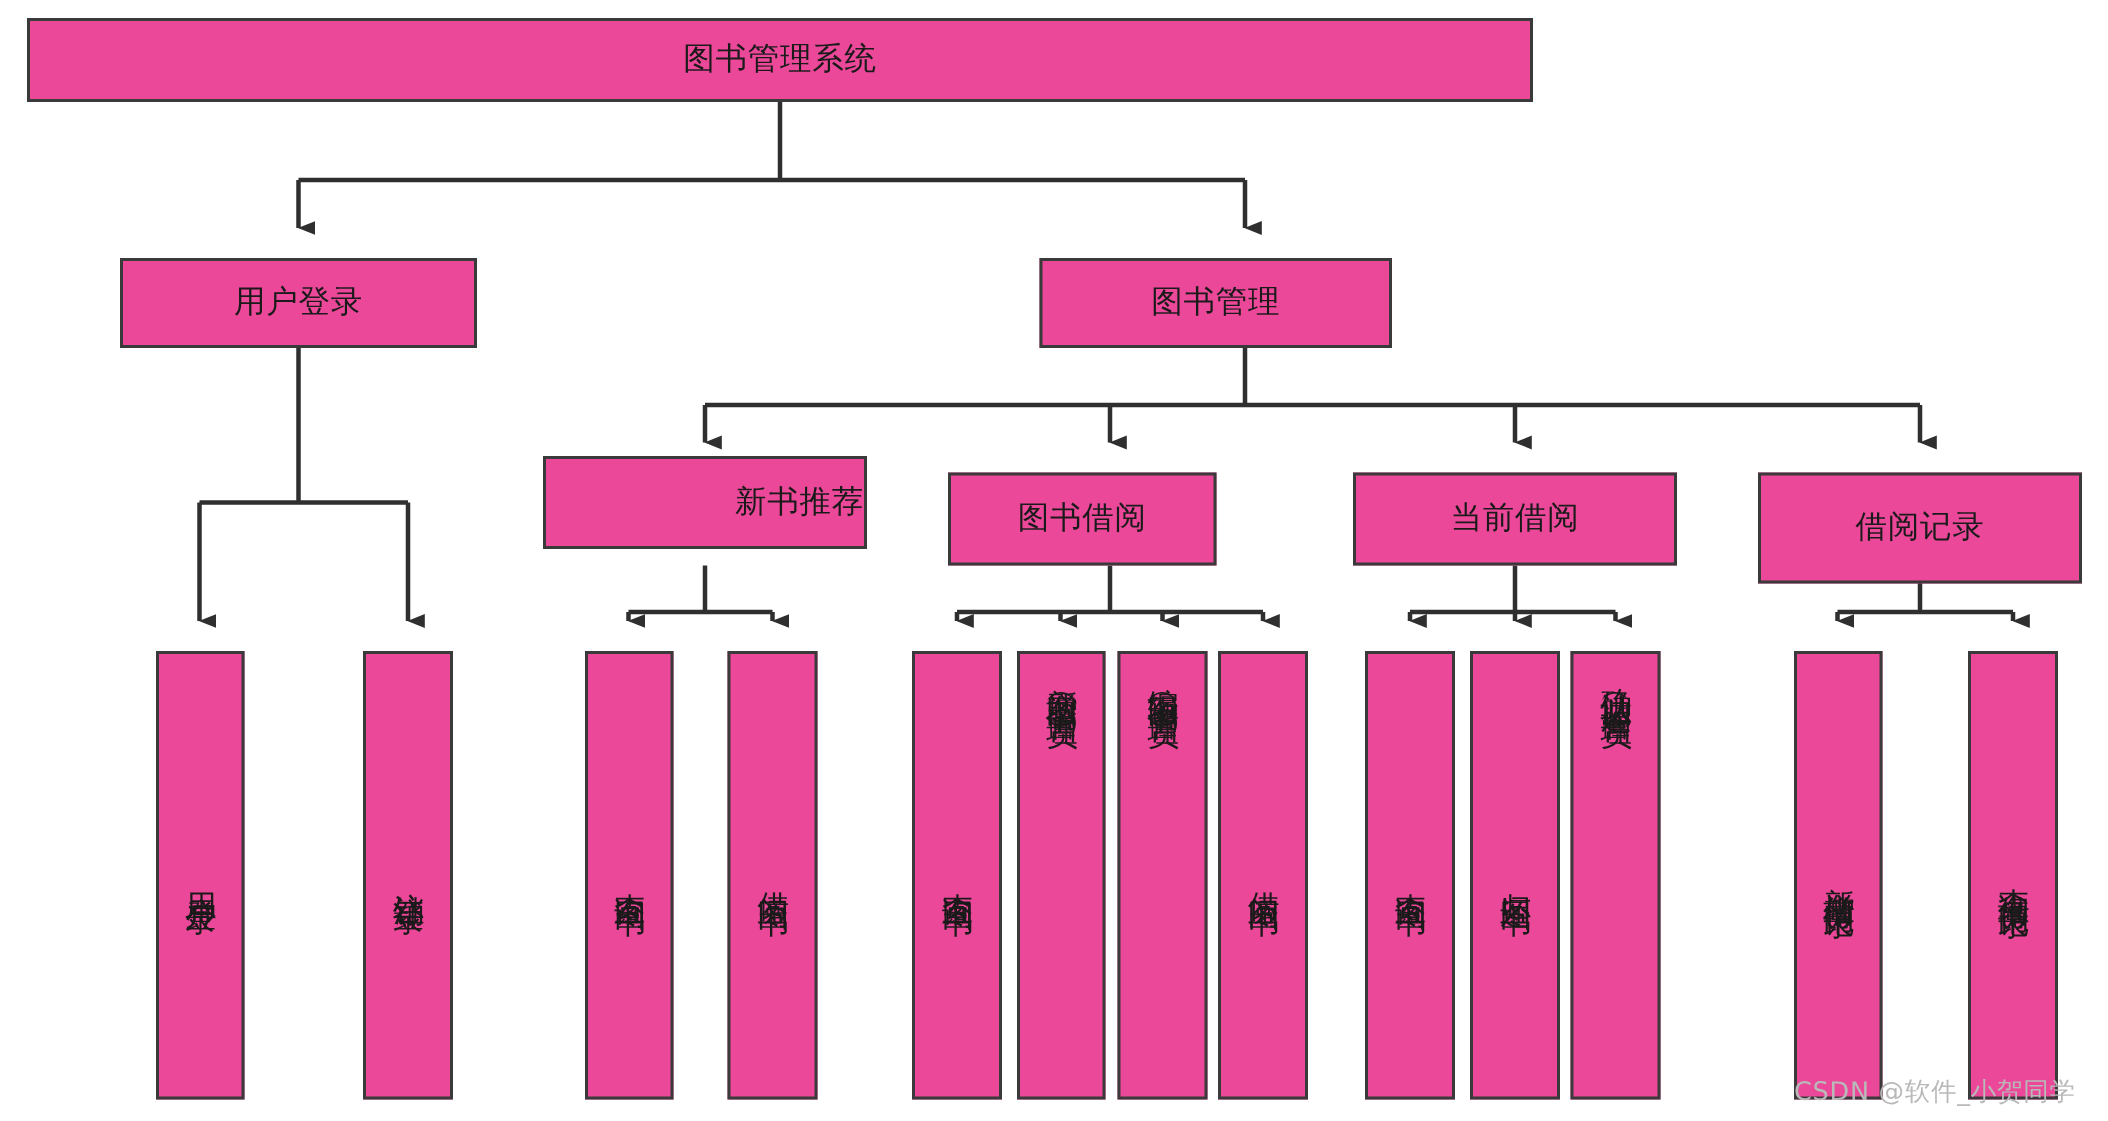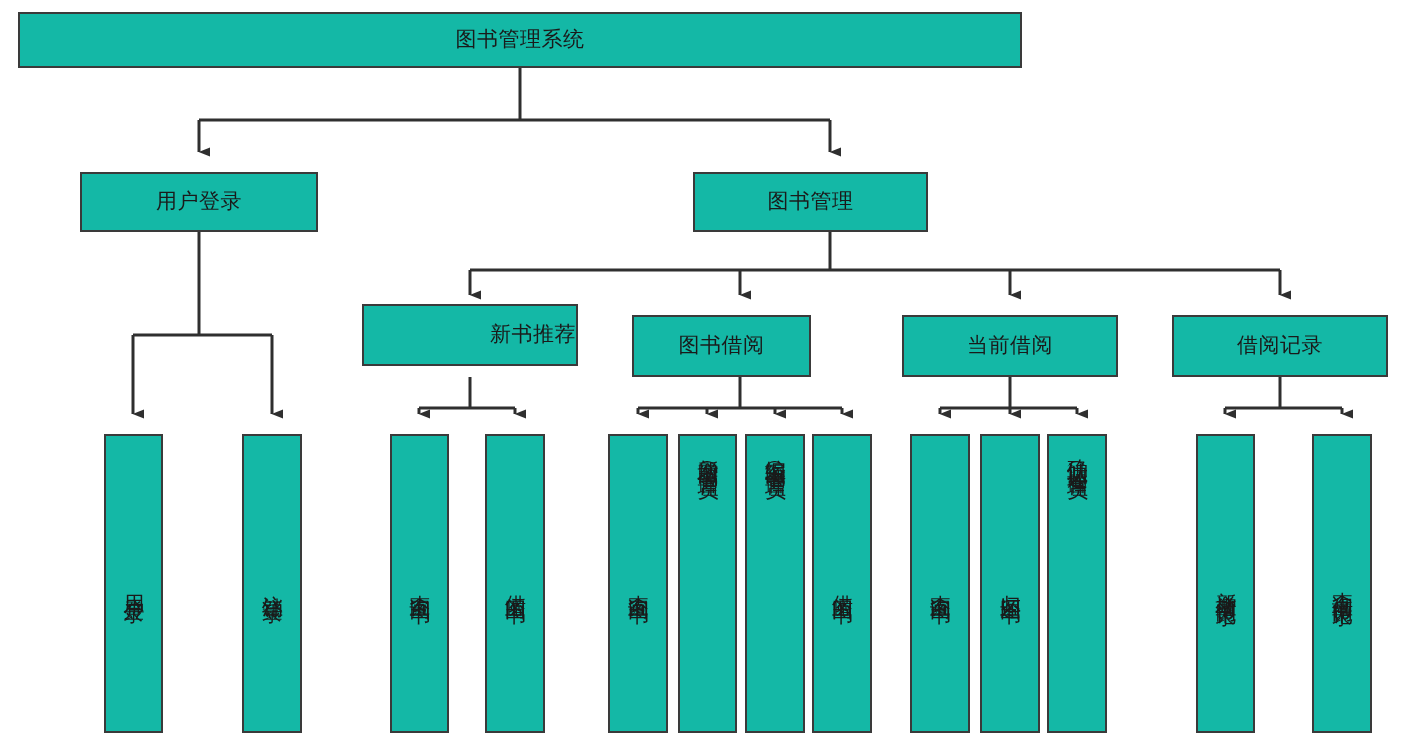--- a/index.html
+++ b/index.html
@@ -22,21 +22,21 @@
     position: absolute;
     left: 0;
     top: 0;
     width: 1405px;
     height: 747px;
   }
   .node {
     position: absolute;
     box-sizing: border-box;
     border: 2px solid #3a3a3a;
-    background: #14b8a6;
+    background: #ec4899;
     display: flex;
     align-items: center;
     justify-content: center;
     color: #1a1a1a;
   }
   .node-label {
     display: block;
     text-align: center;
     line-height: 1.12;
     white-space: pre;
@@ -143,21 +143,21 @@
   </div>
 
   <div class="node horizontal" style="left:632px; top:315px; width:179px; height:62px;">
     <span class="node-label">图书借阅</span>
   </div>
 
   <div class="node horizontal" style="left:902px; top:315px; width:216px; height:62px;">
     <span class="node-label">当前借阅</span>
   </div>
 
-  <div class="node horizontal" style="left:1172px; top:315px; width:216px; height:62px;">
+  <div class="node horizontal" style="left:1172px; top:315px; width:216px; height:74px;">
     <span class="node-label">借阅记录</span>
   </div>
 
   <div class="node vertical centered" style="left:104px; top:434px; width:59px; height:299px;">
     <span class="node-label">用户登录</span>
   </div>
 
   <div class="node vertical centered" style="left:242px; top:434px; width:60px; height:299px;">
     <span class="node-label">注销登录</span>
   </div>
@@ -199,14 +199,15 @@
   </div>
 
   <div class="node vertical centered" style="left:1196px; top:434px; width:59px; height:299px;">
     <span class="node-label">新增借阅记录</span>
   </div>
 
   <div class="node vertical centered" style="left:1312px; top:434px; width:60px; height:299px;">
     <span class="node-label">查询借阅记录</span>
   </div>
 
+  <div class="watermark" style="left:1196px; top:716px;">CSDN @软件_小贺同学</div>
 
 </div>
 
 </body></html>

